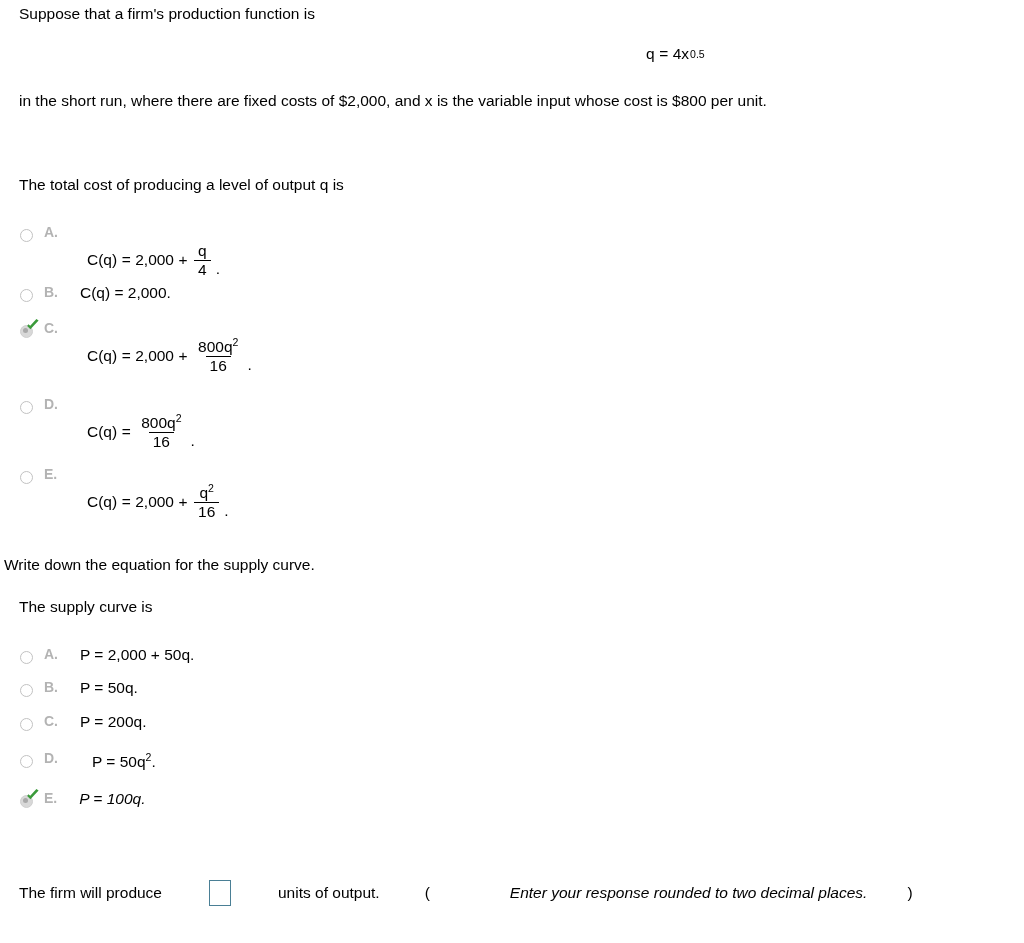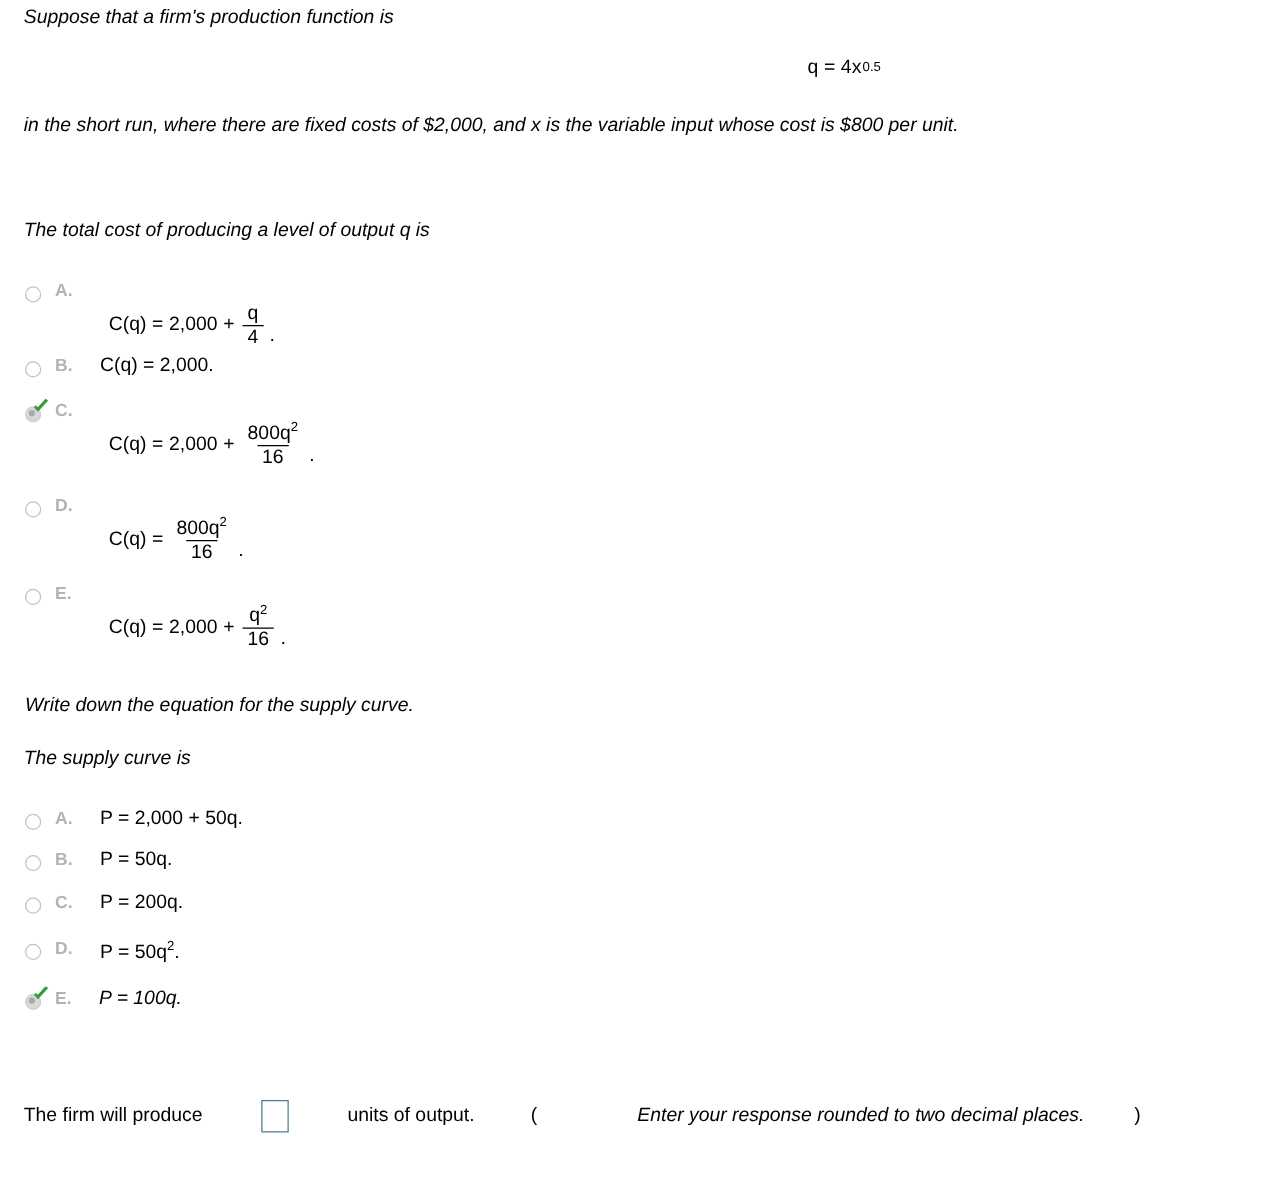--- a/index.html
+++ b/index.html
@@ -23,21 +23,20 @@
     padding: 0;
   }
 
   
   .stem {
     position: absolute;
     font-size: 15.5px;
     line-height: 18px;
     color: #000;
     white-space: nowrap;
-    font-style: italic;
   }
 
   .centered-formula {
     position: absolute;
     font-size: 15.5px;
     color: #000;
     white-space: nowrap;
   }
 
   
@@ -301,21 +300,21 @@
         <span class="op">+</span>
         <span class="frac">
           <span class="num"><span>q</span><sup>2</sup></span>
           <span class="den">16</span>
         </span>
         <span class="trailing-dot">.</span>
       </span>
     </div>
   </div>
 
-  <div class="stem" style="left:20px; top:556px;">Write down the equation for the supply curve.</div>
+  <div class="stem" style="left:4px; top:556px;">Write down the equation for the supply curve.</div>
 
   <div class="stem" style="left:19px; top:598px;">The supply curve is</div>
 
   <div class="option" style="left:20px; top:646px;">
     <span class="radio-wrap">
       <span class="radio"></span>
     </span>
     <span class="opt-letter">A.</span>
     <span class="opt-body" style="margin-left:22px;">P = 2,000 + 50q.</span>
   </div>
@@ -334,21 +333,21 @@
     </span>
     <span class="opt-letter">C.</span>
     <span class="opt-body" style="margin-left:22px;">P = 200q.</span>
   </div>
 
   <div class="option" style="left:20px; top:750px;">
     <span class="radio-wrap">
       <span class="radio"></span>
     </span>
     <span class="opt-letter">D.</span>
-    <span class="opt-body" style="margin-left:22px; margin-top:3px;"><span>P = 50q</span><sup>2</sup><span>.</span></span>
+    <span class="opt-body" style="margin-left:34px; margin-top:3px;"><span>P = 50q</span><sup>2</sup><span>.</span></span>
   </div>
 
   <div class="option" style="left:20px; top:790px;">
     <span class="radio-wrap">
       <span class="radio selected"></span>
       <svg class="check" viewBox="0 0 16 16">
         <path d="M2.2 8.0 L5.4 11.3 L13.6 2.4 L11.4 1.0 L5.2 7.8 L3.4 6.2 Z" fill="#3a9a3a"></path>
       </svg>
     </span>
     <span class="opt-letter">E.</span>

